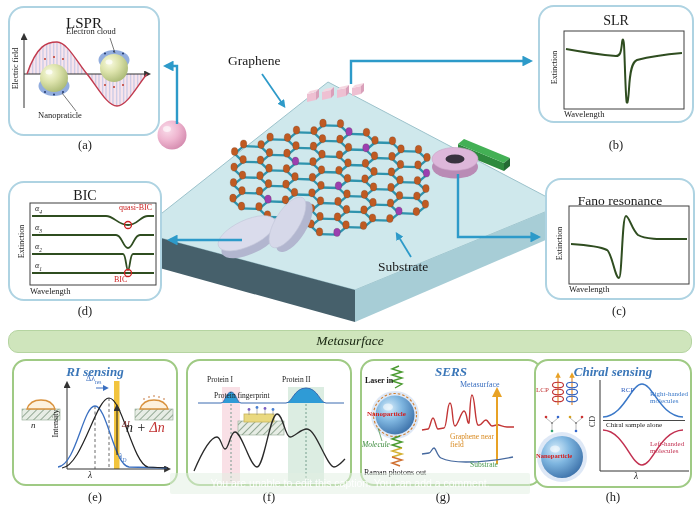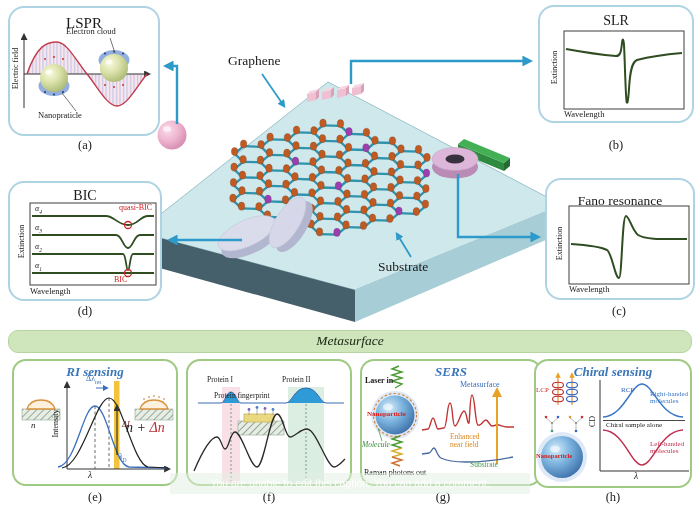--- a/index.html
+++ b/index.html
@@ -537,21 +537,21 @@
     <path d="M60,69 L66,68 C68,68 69,57 71,57 C73,57 74,68 76,68 L82,67 C85,67 85,42 88,42 C91,42 90,65 93,65 C96,65 99,50 102,50 C105,50 105,64 107,62 C108,55 108,34 110,34 C113,34 113,63 116,64 C119,66 121,59 124,59 C126,59 128,65 130,65 C133,65 135,63 137,64 C140,65 142,66 145,66 L152,66" fill="none" stroke="#c23535" stroke-width="1.4"></path>
     <line x1="135" y1="103" x2="135" y2="29" stroke="#e8a225" stroke-width="2" marker-end="url(#mO)"></line>
     <path d="M60,93 L67,92 C69,92 70,87 72,87 C74,87 75,95 79,97 C85,100 94,101 104,101 C118,101 136,99 151,96" fill="none" stroke="#46699f" stroke-width="1.3"></path>
   </svg>
   <div class="apt">SERS</div>
   <div class="lbl" style="left:3px;top:16px;font-size:8px;font-weight:bold;">Laser in</div>
   <div class="lbl ctr" style="left:5px;top:50px;width:56px;font-size:7px;font-weight:bold;color:#d42020;">Nanoparticle</div>
   <div class="lbl" style="left:0px;top:80px;width:32px;font-size:7.5px;font-style:italic;color:#3a8a3a;">Molecule</div>
   <div class="lbl" style="left:2px;top:108px;width:95px;font-size:8px;">Raman photons out</div>
   <div class="lbl ctr" style="left:98px;top:20px;width:60px;font-size:8px;color:#3a6fc0;">Metasurface</div>
-  <div class="lbl ctr" style="left:88px;top:72px;width:44px;font-size:7.5px;color:#d98a20;">Enhanced near field</div>
+  <div class="lbl ctr" style="left:88px;top:72px;width:44px;font-size:7.5px;color:#d98a20;">Graphene near field</div>
   <div class="lbl ctr" style="left:108px;top:100px;width:48px;font-size:7.5px;color:#4a9a50;">Substrate</div>
 </div>
 
 <div class="panel pgreen" style="left:534px;top:359px;width:158px;height:129px;">
   <svg class="psvg" width="154" height="123">
     <line x1="22" y1="44" x2="22" y2="13" stroke="#e08020" stroke-width="1.1" marker-end="url(#mO)"></line>
     <g fill="none" stroke="#c03030" stroke-width="1.1">
           <ellipse cx="22" cy="24" rx="5.5" ry="2.8"></ellipse>
           <ellipse cx="22" cy="31" rx="5.5" ry="2.8"></ellipse>
           <ellipse cx="22" cy="38" rx="5.5" ry="2.8"></ellipse>

